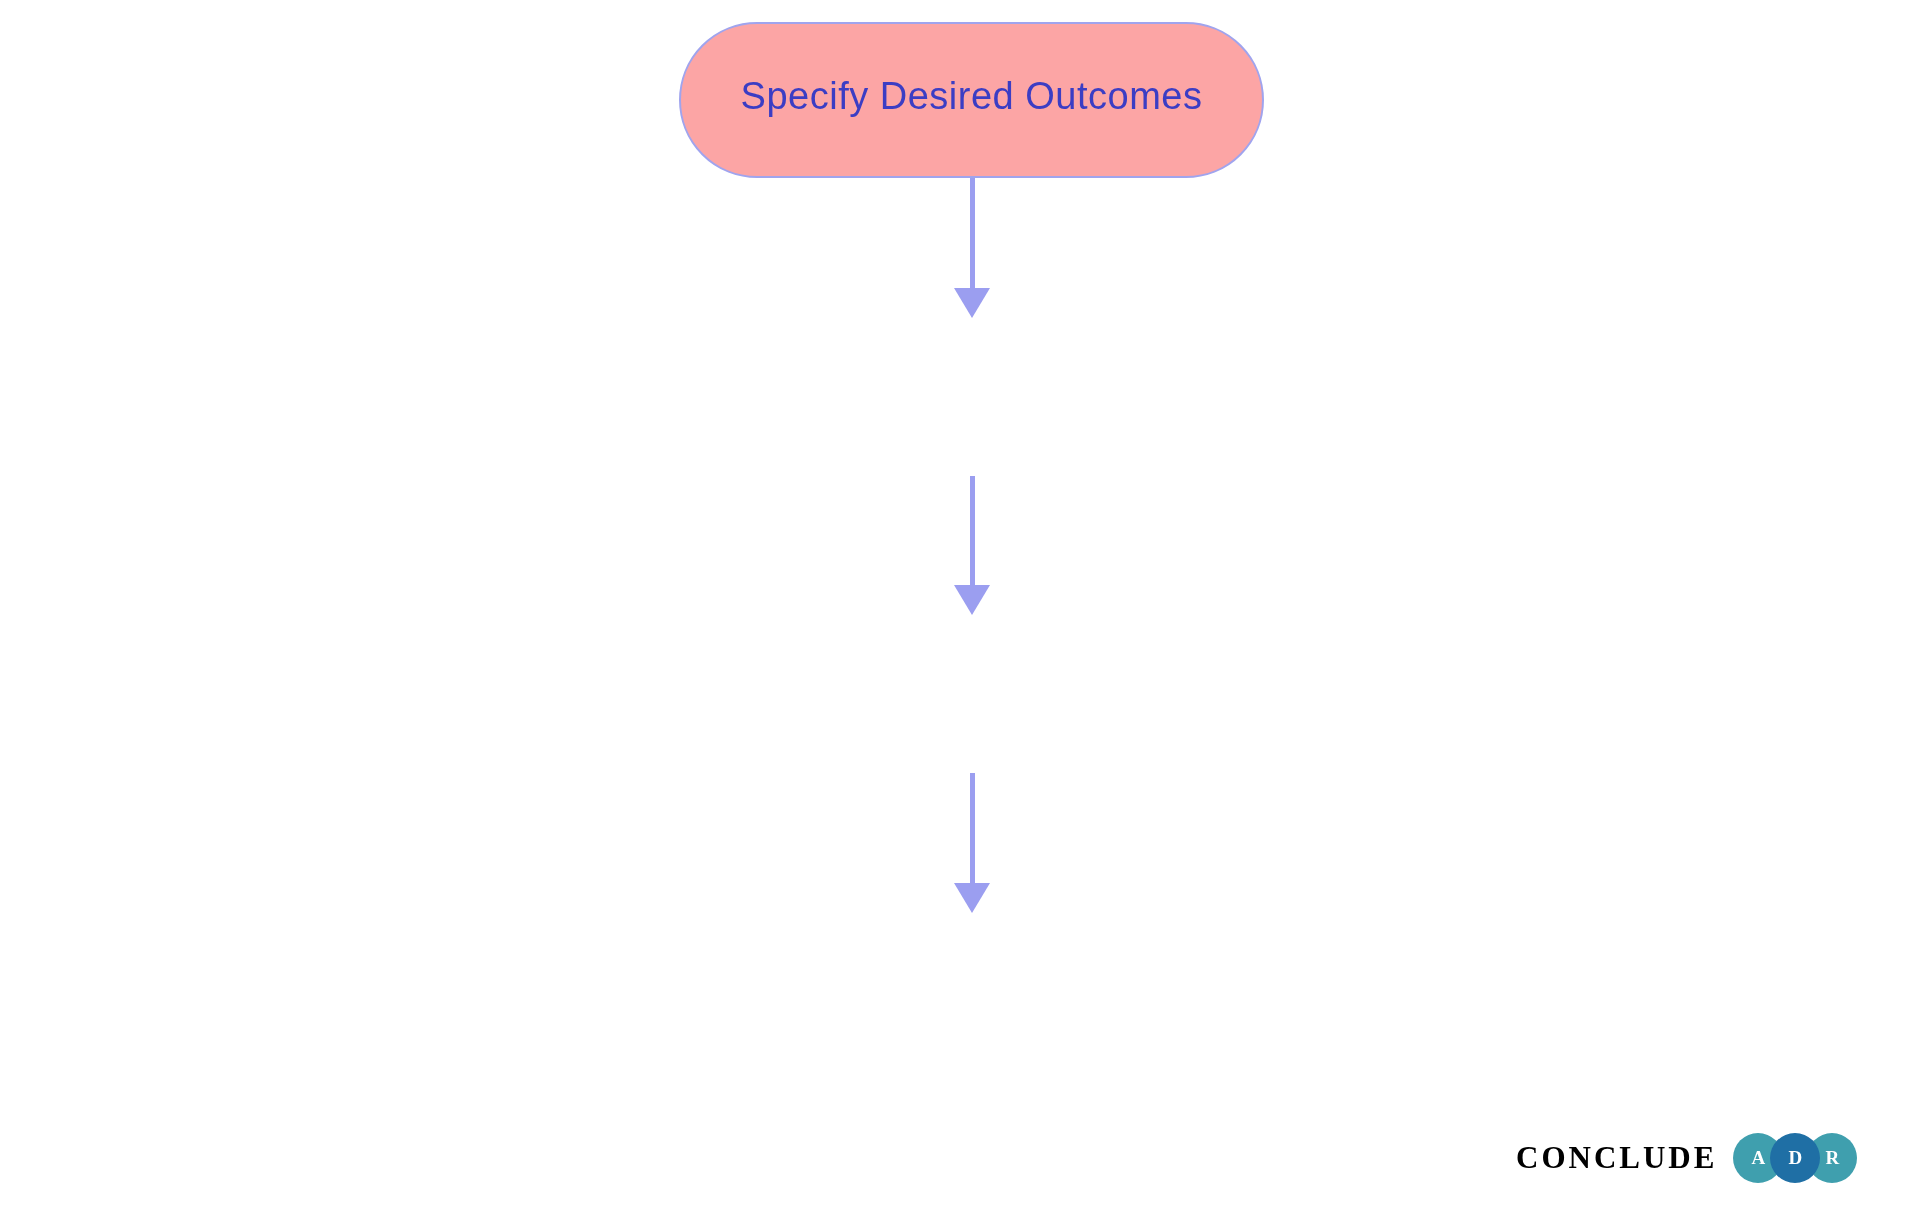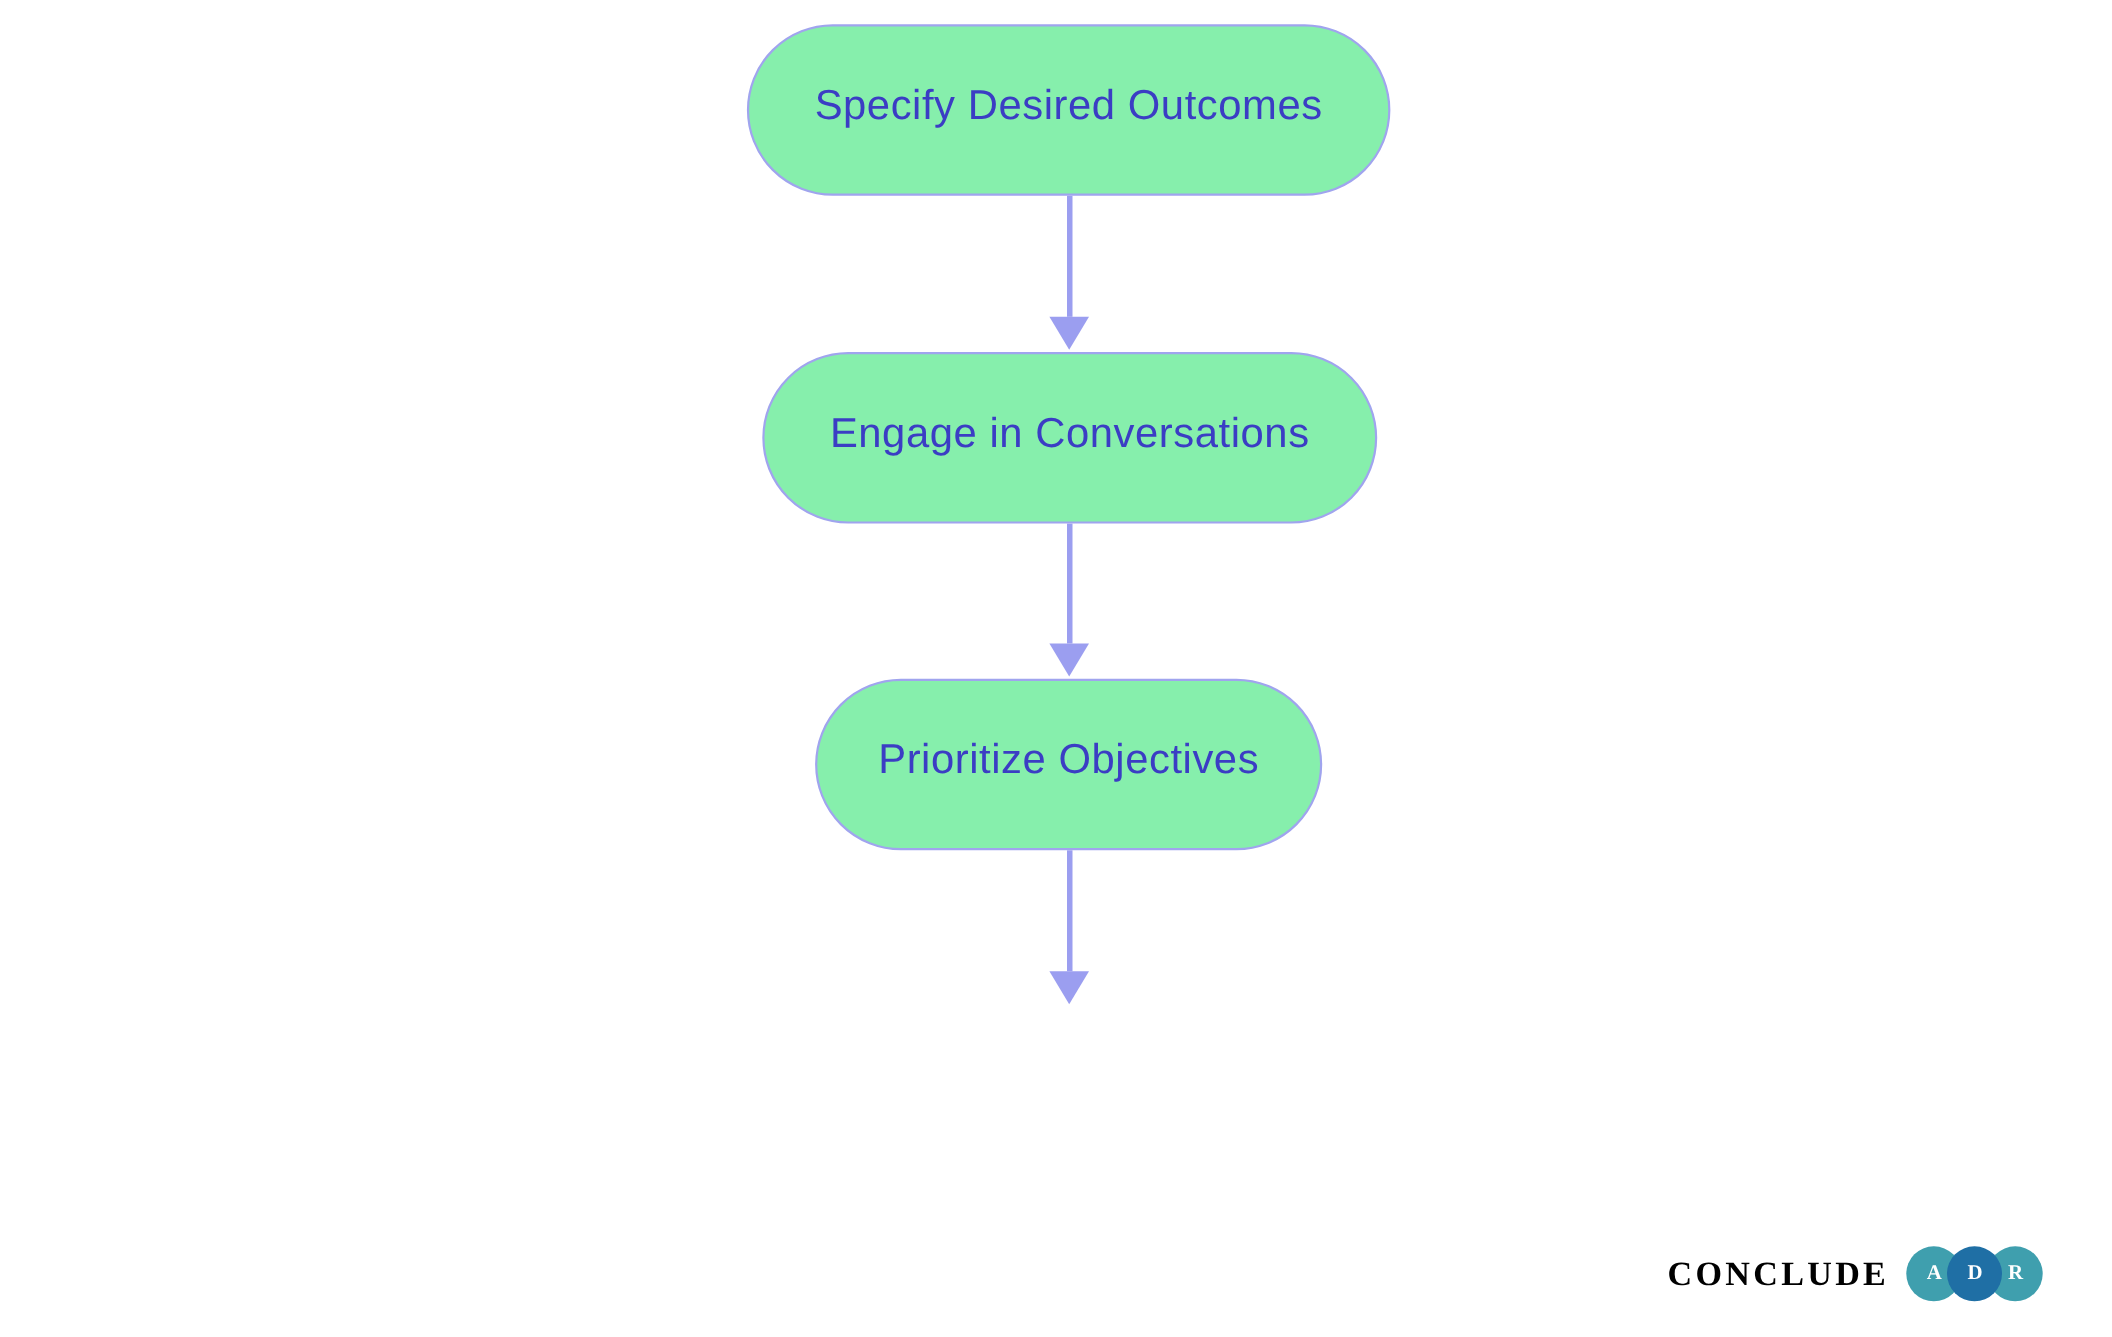--- a/index.html
+++ b/index.html
@@ -13,21 +13,21 @@
     width: 1920px;
     height: 1215px;
     background: #ffffff;
     overflow: hidden;
   }
   
   .node {
     position: absolute;
     box-sizing: border-box;
     height: 156px;
-    background: #86efac;
+    background: #fca5a5;
     border: 2px solid #a0a4ee;
     border-radius: 78px;
     display: flex;
     align-items: center;
     justify-content: center;
   }
   .node-label {
     color: #3b3dc4;
     font-size: 38px;
     font-weight: 400;
@@ -107,32 +107,26 @@
 
   <div class="node" id="node-1">
     <span class="node-label">Specify Desired Outcomes</span>
   </div>
 
   <div class="arrow" id="arrow-1">
     <div class="shaft"></div>
     <div class="head"></div>
   </div>
 
-  <div class="node" id="node-2">
-    <span class="node-label">Engage in Conversations</span>
-  </div>
 
   <div class="arrow" id="arrow-2">
     <div class="shaft"></div>
     <div class="head"></div>
   </div>
 
-  <div class="node" id="node-3">
-    <span class="node-label">Prioritize Objectives</span>
-  </div>
 
   <div class="arrow" id="arrow-3">
     <div class="shaft"></div>
     <div class="head"></div>
   </div>
 
 
   <div class="brand">
     <span class="brand-name">CONCLUDE</span>
     <span class="badge-circle badge-a">

